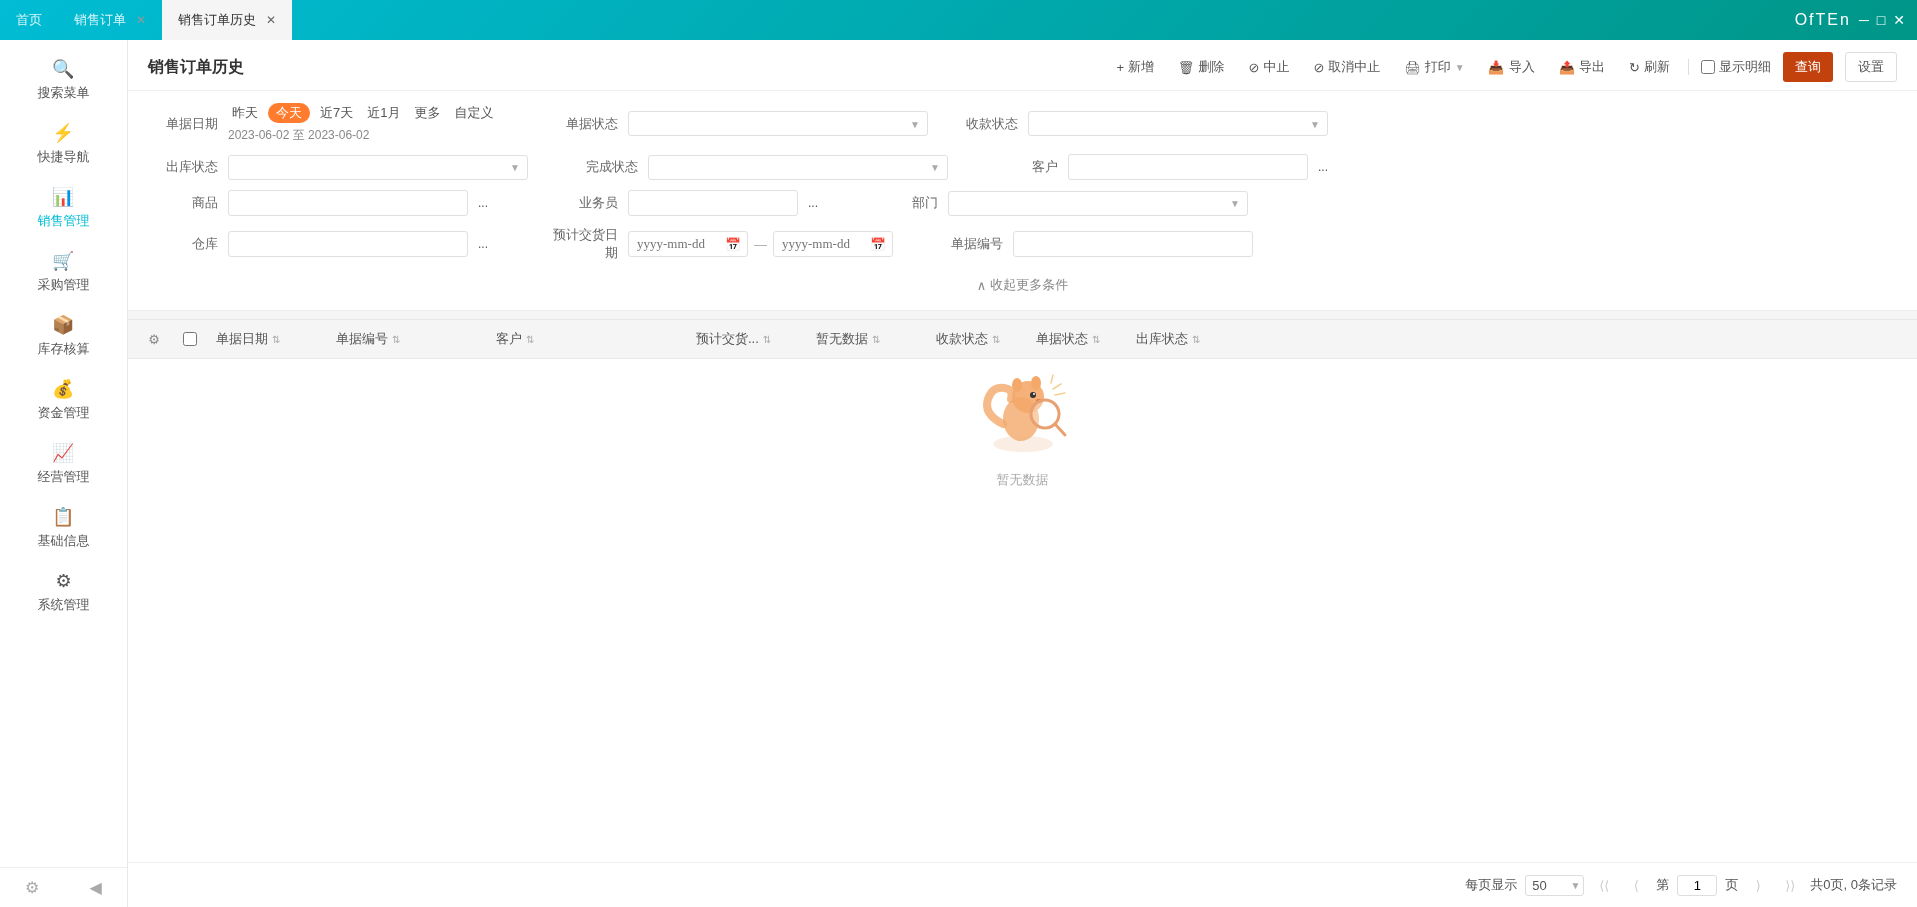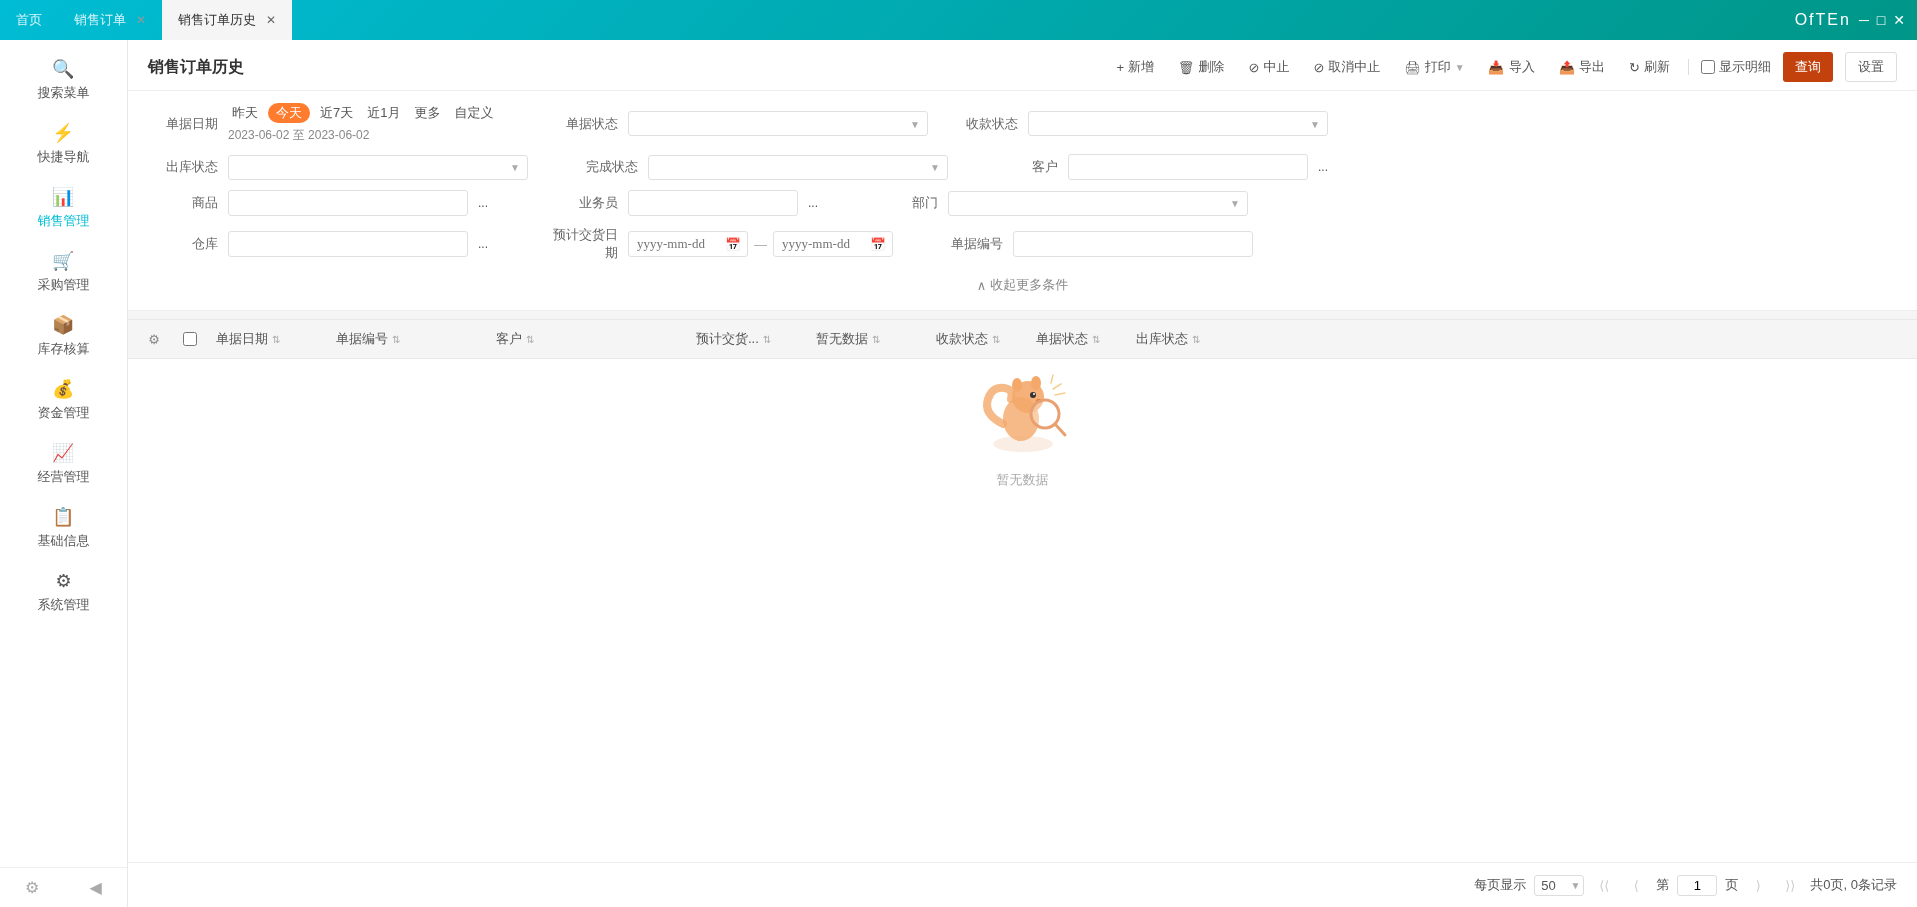--- a/index.html
+++ b/index.html
@@ -349,21 +349,21 @@
       border-top: 1px solid #eee;
       background: white;
       gap: 8px;
       flex-shrink: 0;
       font-size: 13px;
       color: #555;
     }
     .pagination-select {
       border: 1px solid #ddd;
       border-radius: 3px;
-      padding: 2px 20px 2px 6px;
+      padding: 2px 29px 2px 6px;
       font-size: 13px;
       color: #555;
       appearance: none;
       background: white;
       cursor: pointer;
     }
     .page-btn {
       width: 24px;
       height: 24px;
       display: flex;

